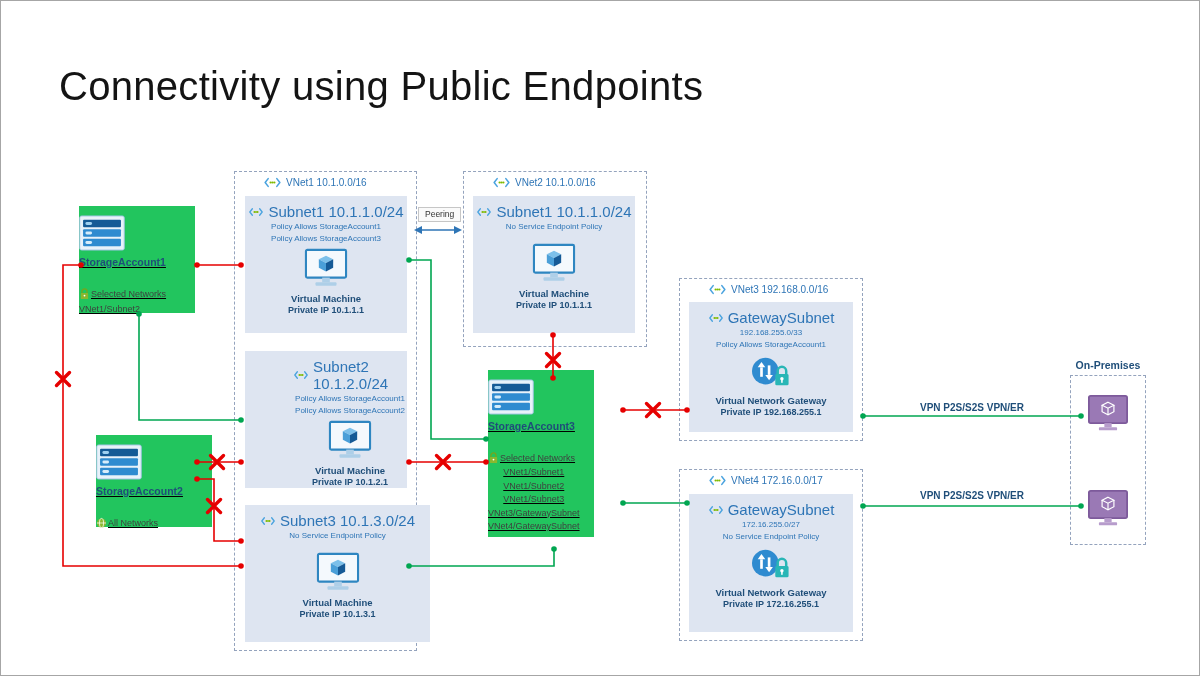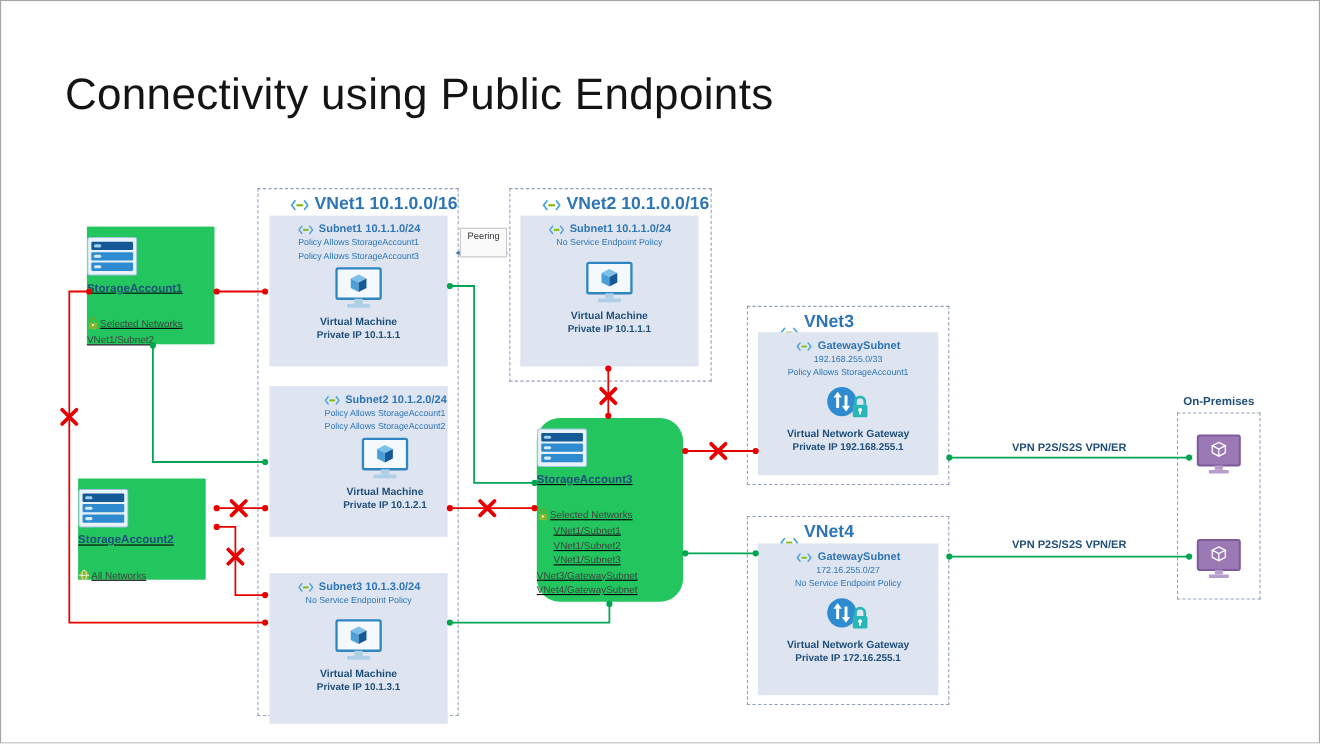--- a/index.html
+++ b/index.html
@@ -8,36 +8,36 @@
   
   .sa{position:absolute;background:#22c55e;display:flex;flex-direction:column;align-items:flex-start;z-index:2;text-decoration:underline;}
   .sa-ic{width:46px;height:36px;margin-top:9px;flex:none;}
   .sa-name{font-weight:bold;font-size:10.5px;color:#1f4e79;margin-top:5px;}
   .sa-access{display:flex;align-items:center;gap:1px;font-size:9px;color:#3f3f3f;margin-top:20px;}
   .sa-access svg{width:11px;height:12px;flex:none;}
   .sa-sub{font-size:9px;color:#3f3f3f;margin-top:4px;}
   .sa-list{font-size:9px;color:#3f3f3f;line-height:13.5px;text-align:center;margin-top:2px;}
   
   .vnet{position:absolute;border:1.5px dashed #94a3bd;z-index:1;box-sizing:border-box;}
-  .vnet-head{display:flex;align-items:center;gap:4px;font-weight:bold;font-size:16px;color:#2e75b6;margin:5px 0 0 28px;}
+  .vnet-head{display:flex;align-items:center;gap:4px;font-weight:normal;font-size:10px;color:#2e75b6;margin:5px 0 0 28px;}
   .net-ic{width:19px;height:11px;flex:none;}
   
   .subnet{position:absolute;background:#dee5f1;display:flex;flex-direction:column;align-items:center;z-index:2;box-sizing:border-box;}
-  .sub-head{display:flex;align-items:center;gap:4px;margin-top:7px;font-weight:bold;font-size:10px;color:#2e75b6;}
+  .sub-head{display:flex;align-items:center;gap:4px;margin-top:7px;font-weight:normal;font-size:15px;color:#2e75b6;}
   .sub-head .net-ic{width:16px;height:10px;}
   .policy{font-size:8px;color:#2e75b6;line-height:11px;margin-top:1px;}
   .vm-ic{width:46px;height:42px;margin-top:4px;flex:none;}
   .subnet.single .vm-ic{margin-top:11px;}
   .gw-ic{width:44px;height:38px;margin-top:4px;flex:none;}
   .vm-name{font-weight:bold;font-size:9.5px;color:#1f4e79;margin-top:3px;}
   .vm-ip{font-weight:bold;font-size:9px;color:#1f4e79;margin-top:1px;}
   
   .vpn-label{position:absolute;font-weight:bold;font-size:10px;color:#1f4e79;text-align:center;z-index:4;}
   .onprem-label{position:absolute;font-weight:bold;font-size:10.5px;color:#1f4e79;text-align:center;z-index:4;}
-  .peering-label{position:absolute;font-size:8.5px;color:#333;background:#fafafa;border:1px solid #c6c6c6;padding:1px 6px 14px;z-index:4;}
+  .peering-label{position:absolute;font-size:8.5px;color:#333;background:#fafafa;border:1px solid #c6c6c6;padding:1px 6px 2px;z-index:4;}
   .mon{position:absolute;width:44px;height:40px;z-index:2;}
   #overlay{position:absolute;left:0;top:0;width:1200px;height:676px;z-index:3;pointer-events:none;}
   .hidden-defs{position:absolute;width:0;height:0;overflow:hidden;}
 </style>
 </head>
 <body>
 
 <svg class="hidden-defs" aria-hidden="true">
   <defs>
     <symbol id="i-storage" viewBox="0 0 48 38">
@@ -111,21 +111,21 @@
     <div class="sa-name">StorageAccount1</div>
     <div class="sa-access">
       <svg>
           <use href="#i-lock"></use>
         </svg>
       <span>Selected Networks</span>
     </div>
     <div class="sa-sub">VNet1/Subnet2</div>
   </div>
 
-  <div class="sa" style="left:70px;top:434px;width:116px;height:92px;">
+  <div class="sa" style="left:95px;top:434px;width:116px;height:92px;">
     <svg class="sa-ic">
         <use href="#i-storage"></use>
       </svg>
     <div class="sa-name">StorageAccount2</div>
     <div class="sa-access">
       <svg>
           <use href="#i-globe"></use>
         </svg>
       <span>All Networks</span>
     </div>
@@ -165,21 +165,21 @@
     </div>
     <div class="policy">Policy Allows StorageAccount1</div>
     <div class="policy">Policy Allows StorageAccount2</div>
     <svg class="vm-ic">
         <use href="#i-vm"></use>
       </svg>
     <div class="vm-name">Virtual Machine</div>
     <div class="vm-ip">Private IP 10.1.2.1</div>
   </div>
 
-  <div class="subnet single" style="left:244px;top:504px;width:162px;height:137px;margin-top:16px;">
+  <div class="subnet single" style="left:244px;top:504px;width:185px;height:137px;">
     <div class="sub-head">
       <svg class="net-ic">
           <use href="#i-net"></use>
         </svg>
       <span>Subnet3 10.1.3.0/24</span>
     </div>
     <div class="policy">No Service Endpoint Policy</div>
     <svg class="vm-ic">
         <use href="#i-vm"></use>
       </svg>
@@ -206,21 +206,21 @@
     <div class="policy">No Service Endpoint Policy</div>
     <svg class="vm-ic">
         <use href="#i-vm"></use>
       </svg>
     <div class="vm-name">Virtual Machine</div>
     <div class="vm-ip">Private IP 10.1.1.1</div>
   </div>
 
   <div class="peering-label" style="left:417px;top:206px;">Peering</div>
 
-  <div class="sa" style="left:487px;top:379px;width:133px;height:167px;border-radius:21px;">
+  <div class="sa" style="left:487px;top:369px;width:106px;height:167px;">
     <svg class="sa-ic">
         <use href="#i-storage"></use>
       </svg>
     <div class="sa-name">StorageAccount3</div>
     <div class="sa-access">
       <svg>
           <use href="#i-lock"></use>
         </svg>
       <span>Selected Networks</span>
     </div>

